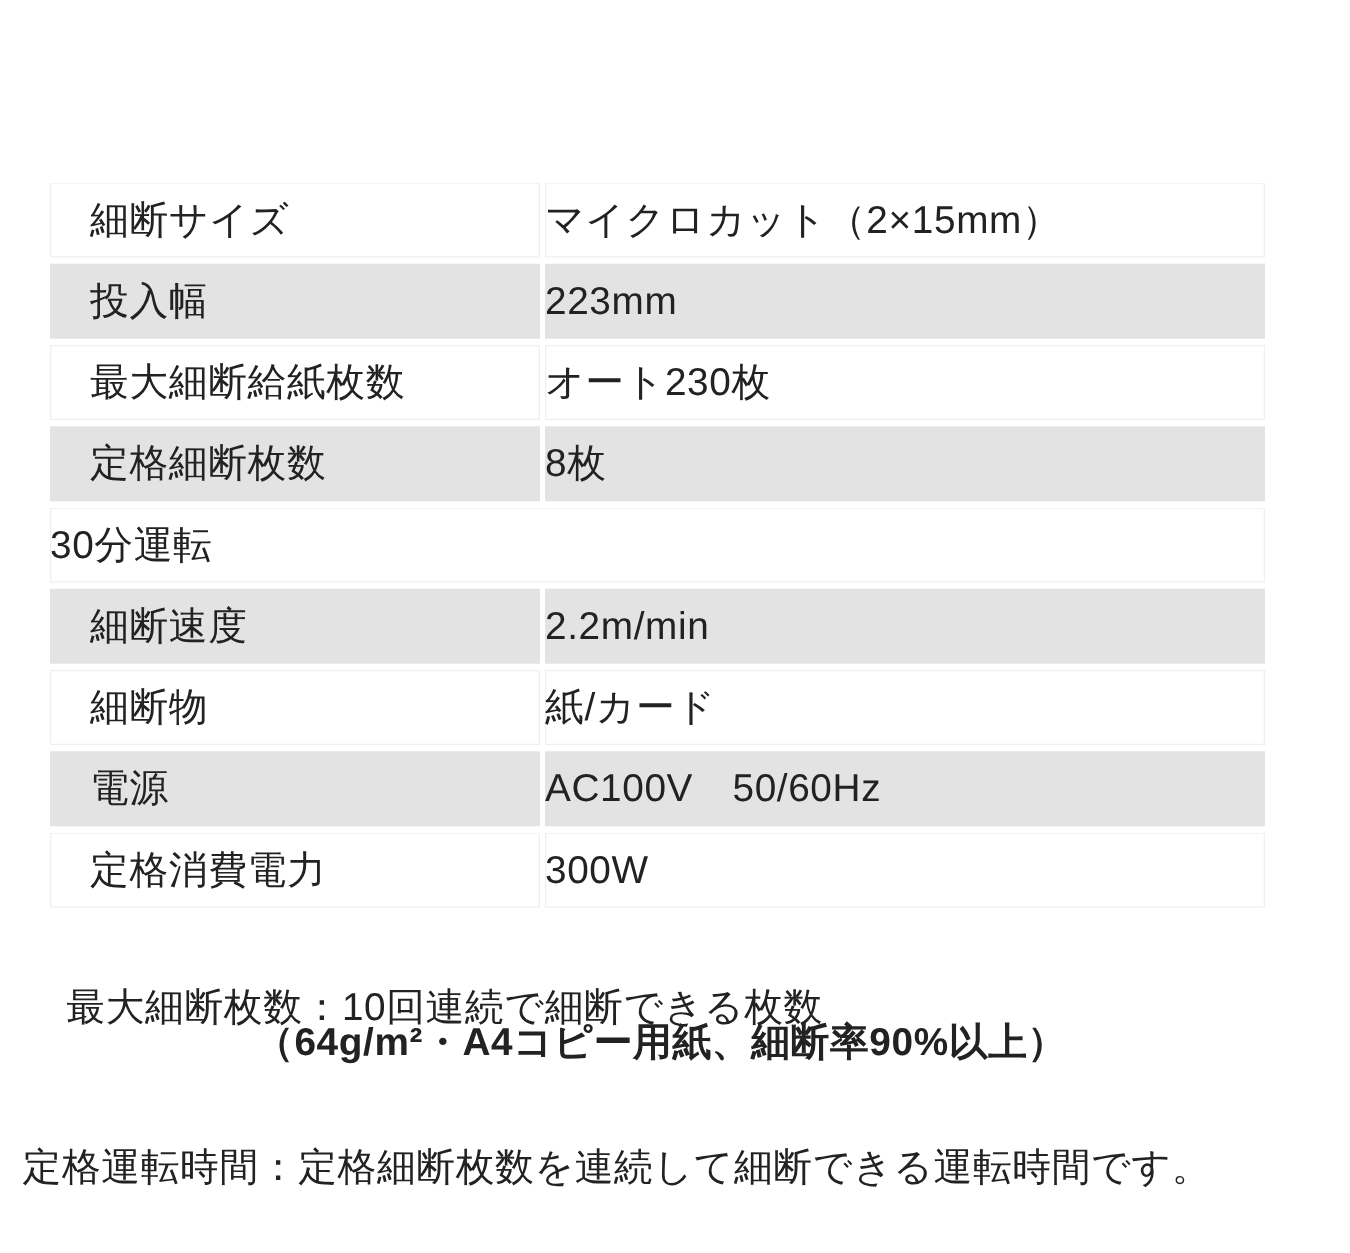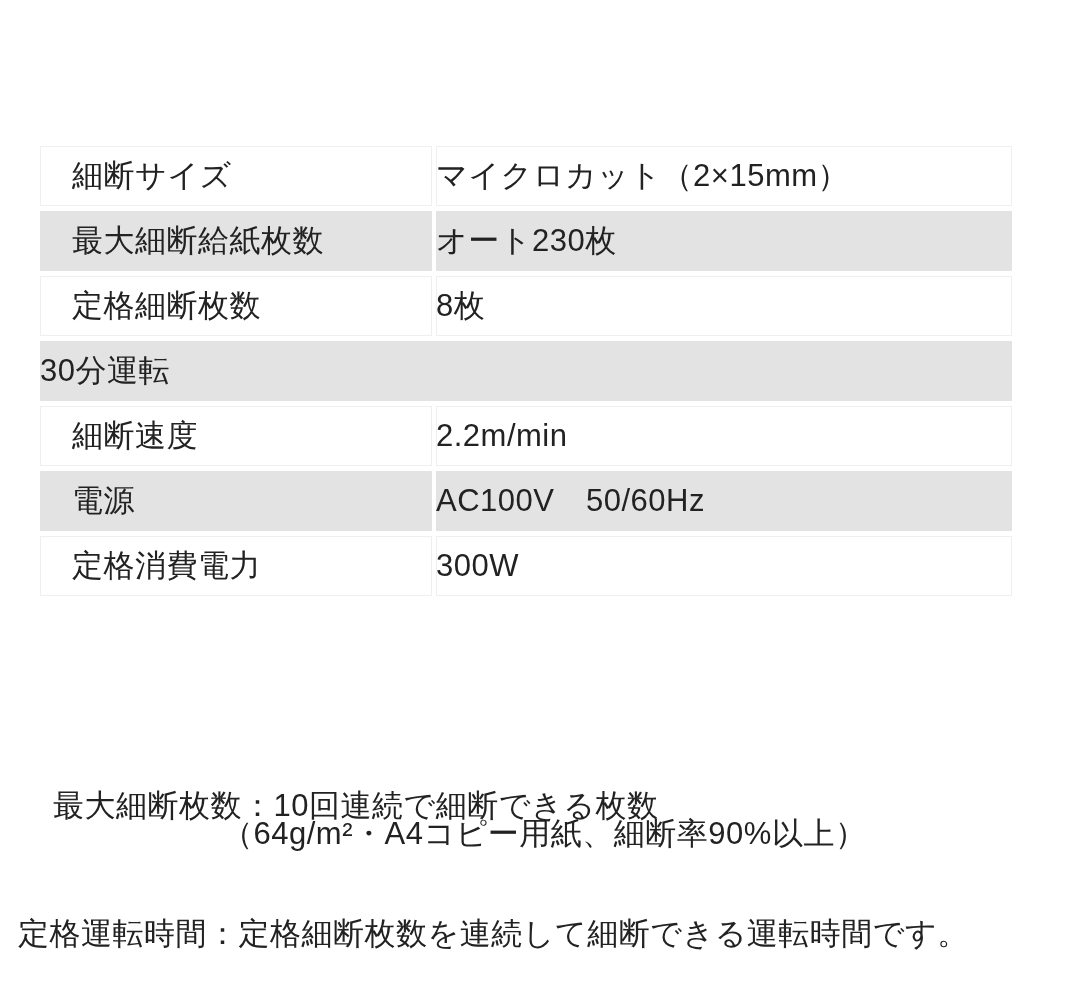--- a/index.html
+++ b/index.html
@@ -59,56 +59,64 @@
   .note-line {
     position: absolute;
     font-size: 31px;
     font-weight: 500;
     letter-spacing: 0.5px;
     line-height: 36px;
     white-space: nowrap;
     color: #222222;
   }
   .note-1 { left: 53px;  top: 788px; }
-  .note-2 { left: 222px; top: 816px; }
+  .note-2 { left: 204px; top: 816px; font-weight: bold; }
   .note-3 { left: 33px;  top: 864px; }
   .note-4 { left: 18px;  top: 916px; }
 </style>
 </head>
 <body>
 
 <div class="page">
 
   <div class="spec-table">
 
     <div class="spec-row">
       <div class="cell label">細断サイズ</div>
       <div class="cell value">マイクロカット（2×15mm）</div>
     </div>
 
+    <div class="spec-row">
+      <div class="cell label">投入幅</div>
+      <div class="cell value">223mm</div>
+    </div>
 
     <div class="spec-row">
       <div class="cell label">最大細断給紙枚数</div>
       <div class="cell value">オート230枚</div>
     </div>
 
     <div class="spec-row">
       <div class="cell label">定格細断枚数</div>
       <div class="cell value">8枚</div>
     </div>
 
     <div class="spec-row">
       <div class="cell value">30分運転</div>
     </div>
 
     <div class="spec-row">
       <div class="cell label">細断速度</div>
       <div class="cell value">2.2m/min</div>
     </div>
 
+    <div class="spec-row">
+      <div class="cell label">細断物</div>
+      <div class="cell value">紙/カード</div>
+    </div>
 
     <div class="spec-row">
       <div class="cell label">電源</div>
       <div class="cell value">AC100V　50/60Hz</div>
     </div>
 
     <div class="spec-row">
       <div class="cell label">定格消費電力</div>
       <div class="cell value">300W</div>
     </div>

